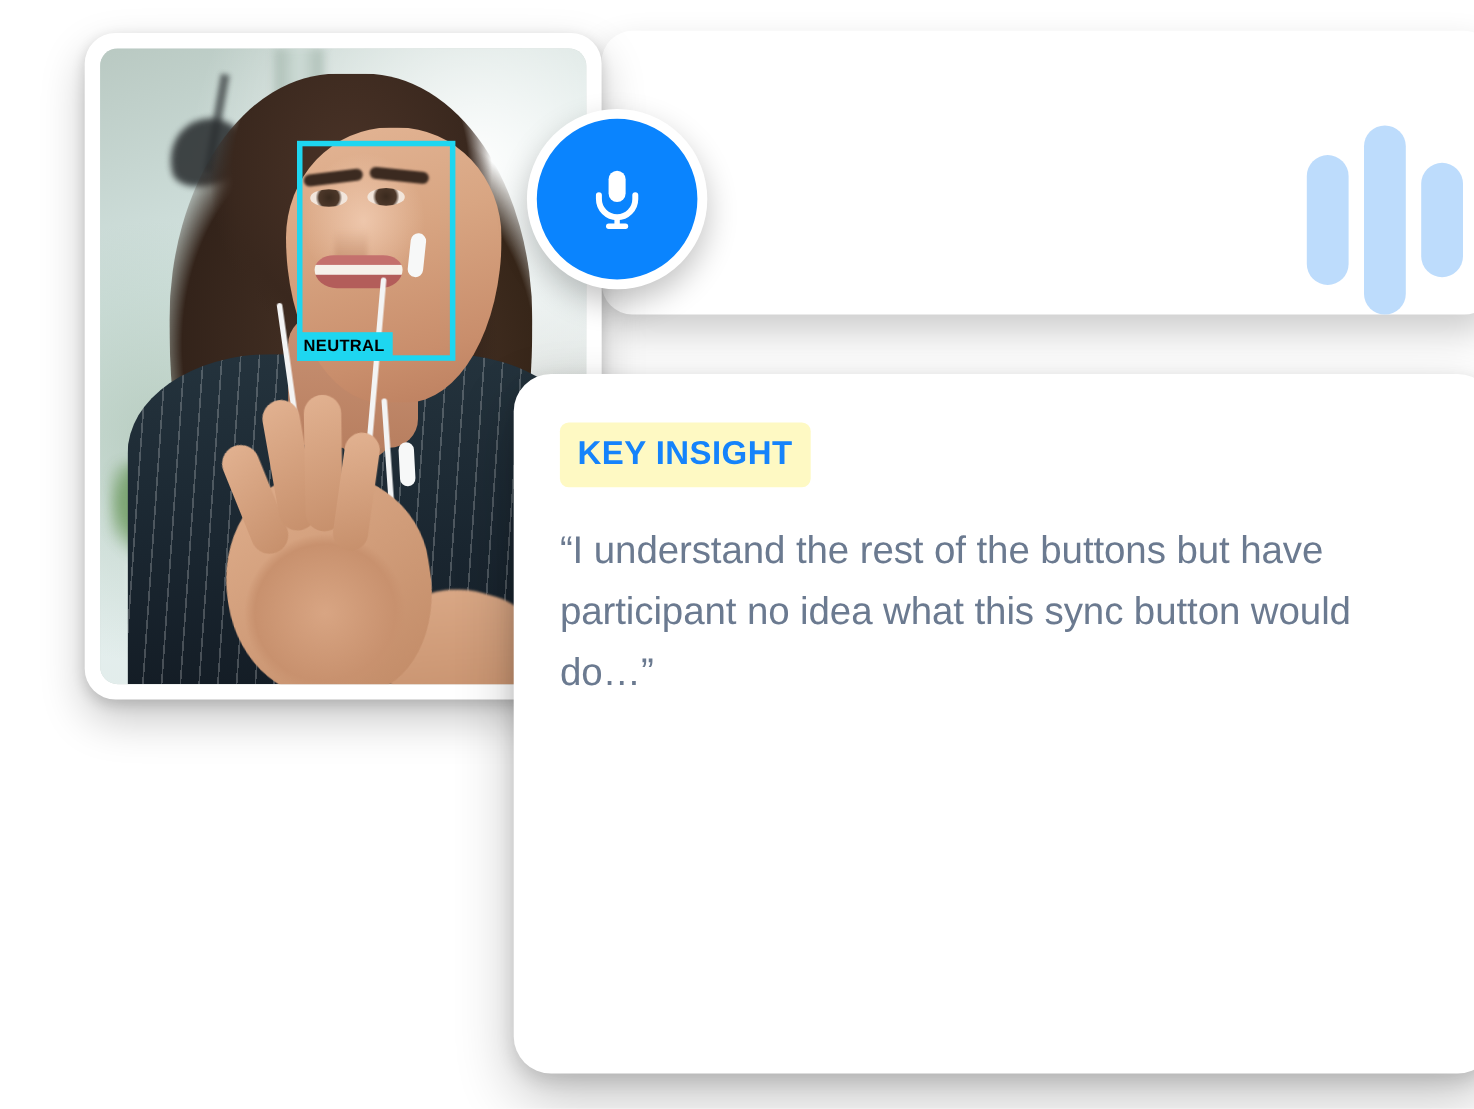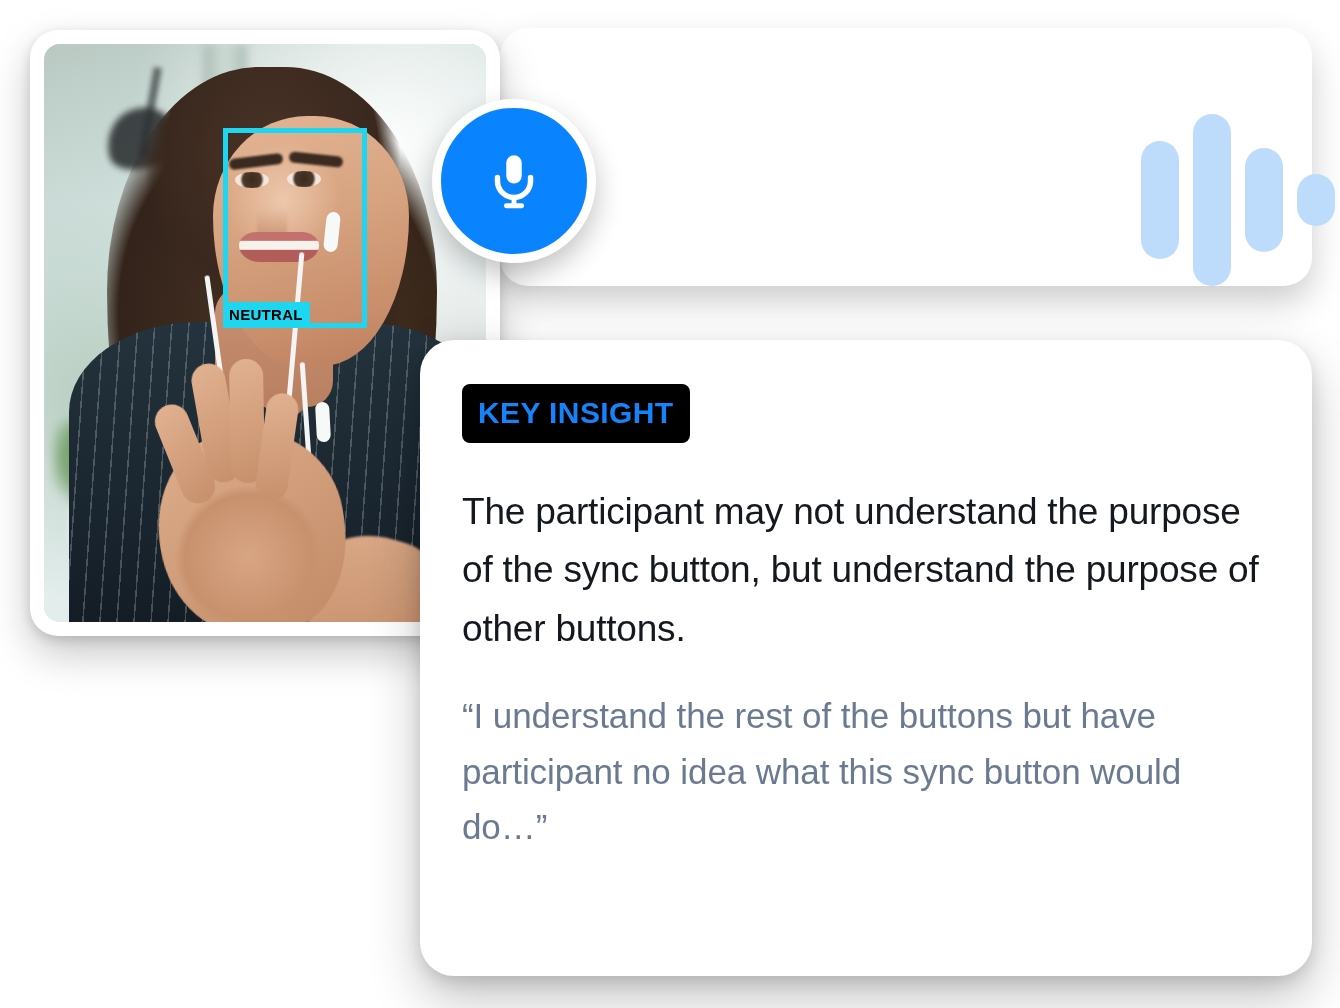--- a/index.html
+++ b/index.html
@@ -10,20 +10,21 @@
     background: transparent;
     font-family: "Liberation Sans", sans-serif;
     overflow: hidden;
   }
 
   #stage {
     position: relative;
     width: 1174px;
     height: 1008px;
     background: transparent;
+    margin-left: 47px;
   }
 
   
   #photo-card {
     position: absolute;
     left: 30px;
     top: 30px;
     width: 470px;
     height: 606px;
     background: #ffffff;
@@ -427,21 +428,20 @@
   <div id="mic-button" style="background: rgb(10, 132, 254);">
     <svg viewBox="0 0 24 24" aria-hidden="true">
       <rect x="9" y="2" width="6" height="11" rx="3" fill="#ffffff"></rect>
       <path d="M5.6 10.6v1.4a6.4 6.4 0 0 0 12.8 0v-1.4" fill="none" stroke="#ffffff" stroke-width="2.1" stroke-linecap="round"></path>
       <rect x="11.05" y="18" width="1.9" height="3.1" fill="#ffffff"></rect>
       <rect x="8.1" y="20.6" width="7.8" height="1.9" rx=".95" fill="#ffffff"></rect>
     </svg>
   </div>
 
   <div id="insight-card">
-    <span id="key-insight-badge" style="color: rgb(21, 131, 251); background: #000000; text-align: center;">KEY INSIGHT</span>
-
-    <p id="insight-text">The participant may not understand the purpose of the sync button, but understand the purpose of other buttons.</p>
+    <span id="key-insight-badge" style="color: rgb(21, 131, 251); background: #fef9c3; text-align: center;">KEY INSIGHT</span>
+
 
 
     <p id="source-quote">“I understand the rest of the buttons but have participant no idea what this sync button would do…”</p>
   </div>
 
 </div>
 
 </body></html>

